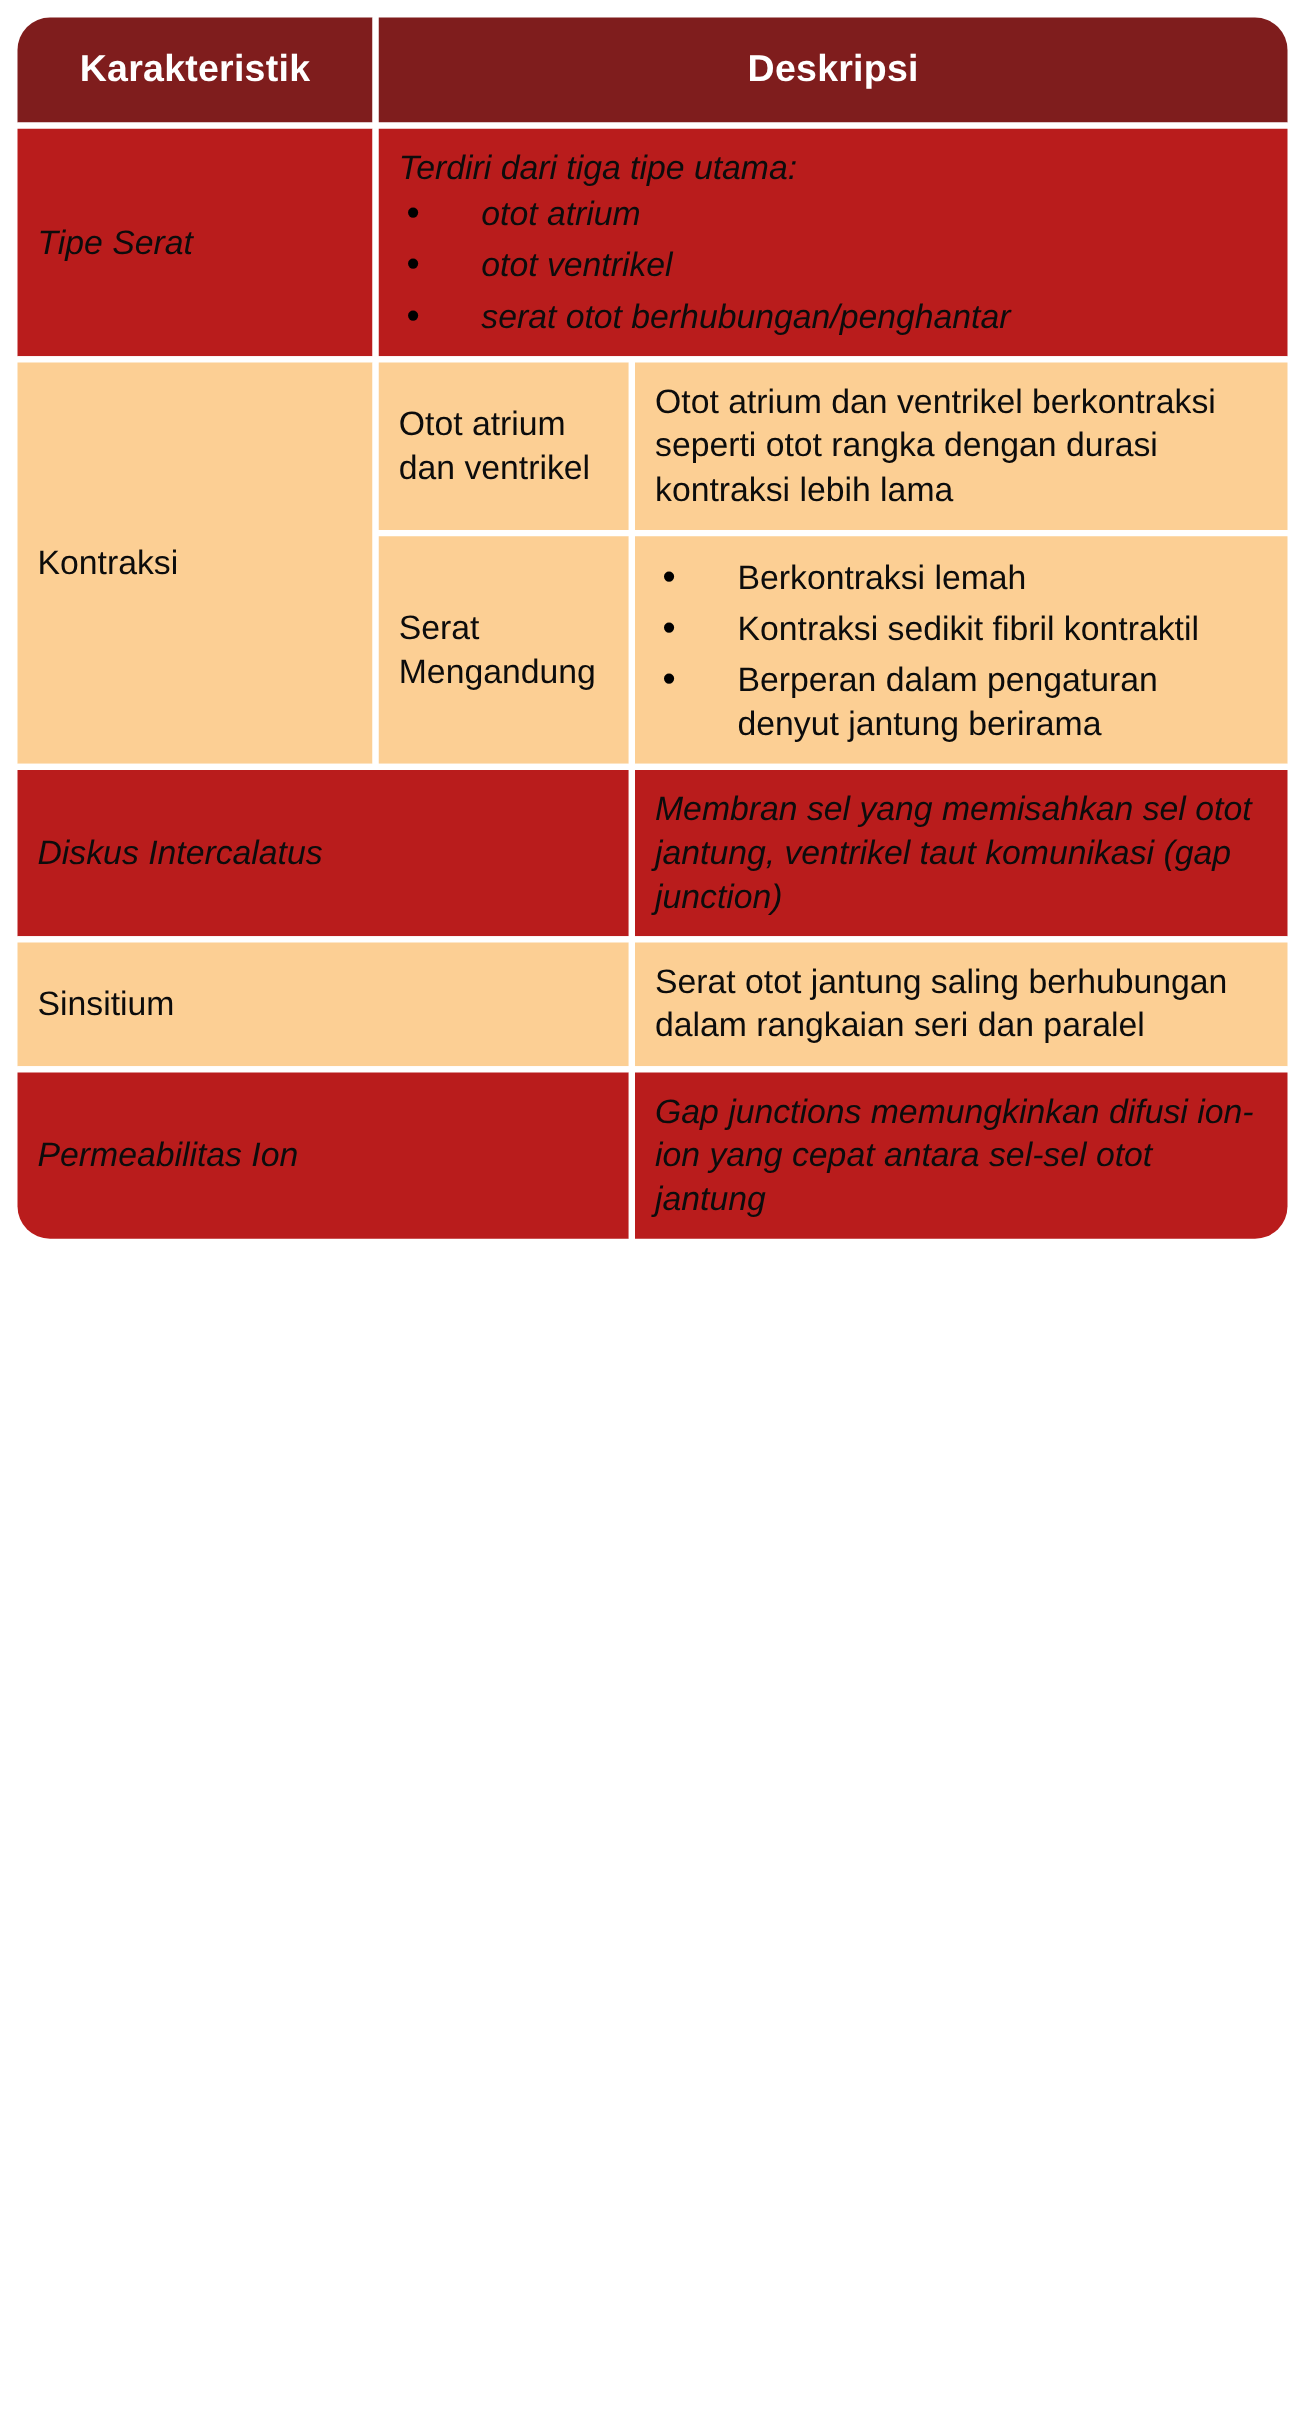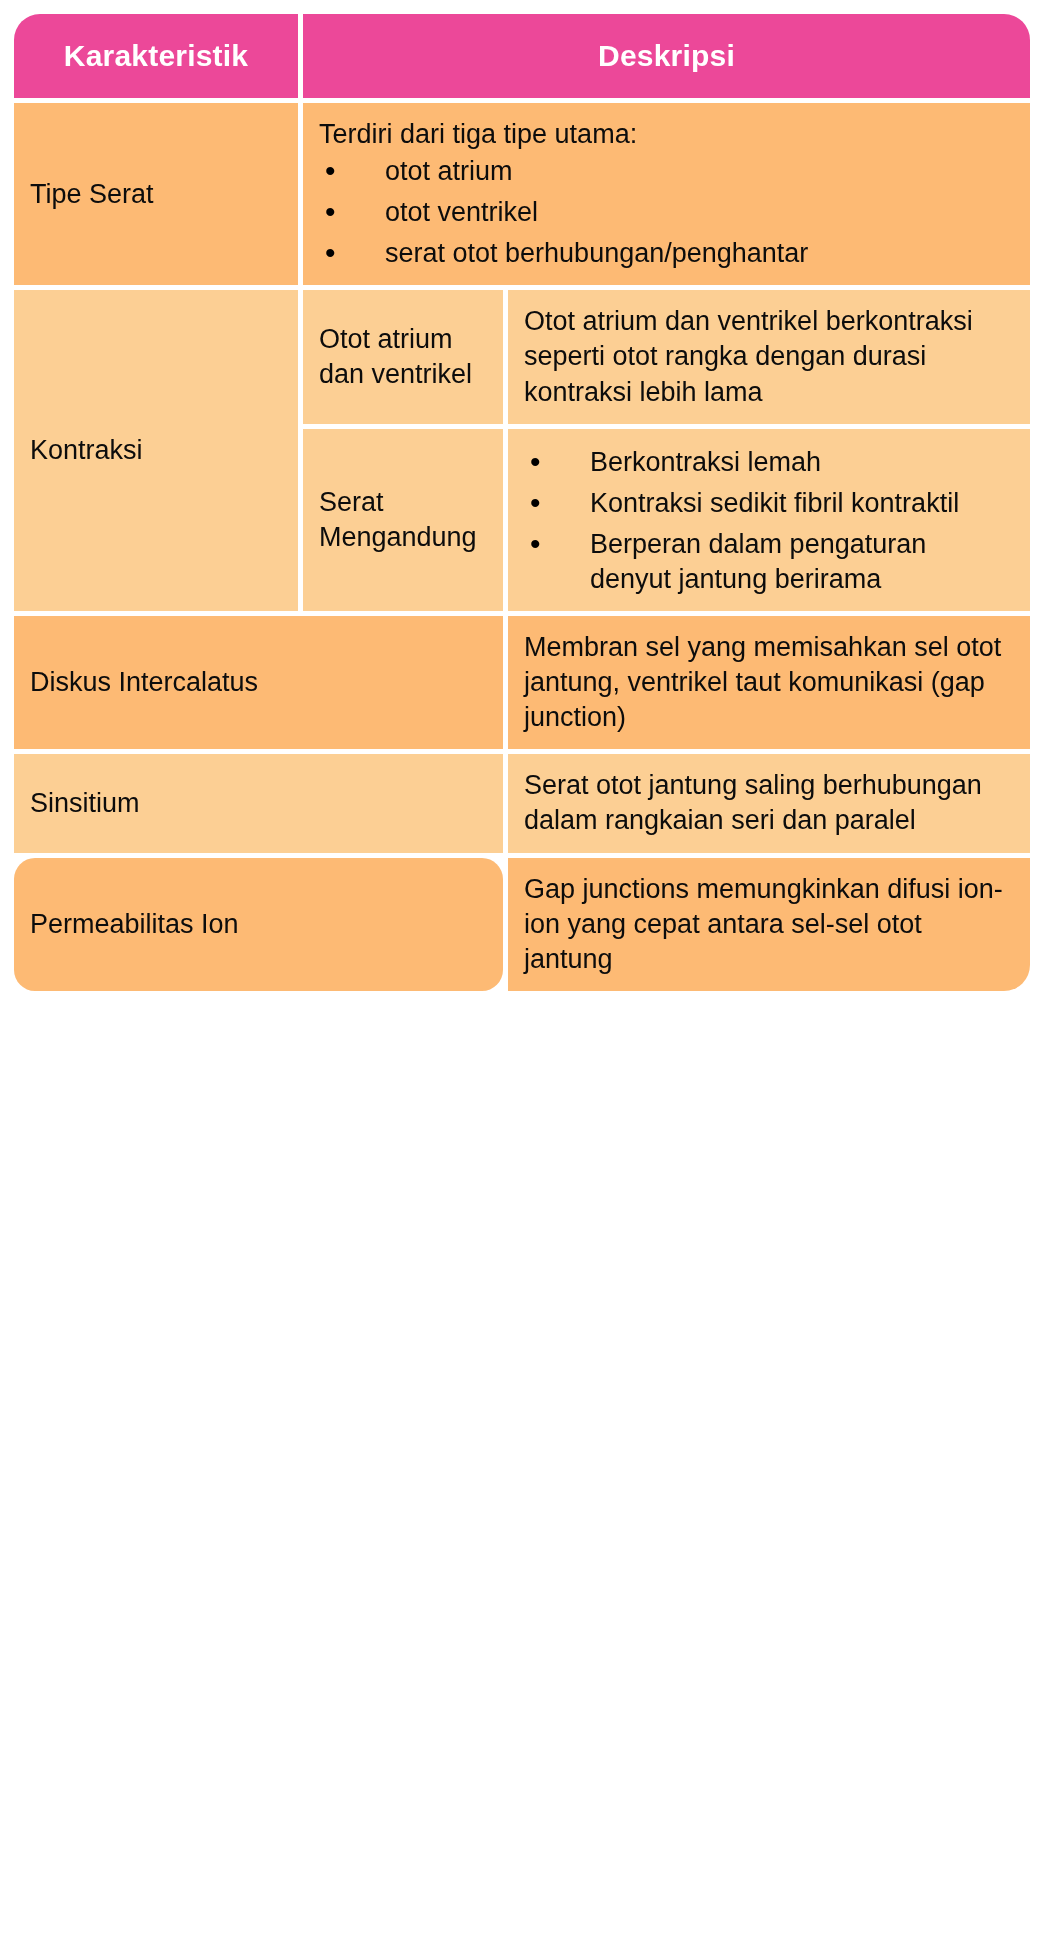--- a/index.html
+++ b/index.html
@@ -24,21 +24,21 @@
 
   .tbl {
     width: 1016px;
     border-collapse: separate;
     border-spacing: 0;
     table-layout: fixed;
   }
 
   
   .hdr-cell {
-    background: #ec4899;
+    background: #7f1d1d;
     color: #ffffff;
     font-family: "Liberation Sans", sans-serif;
     font-weight: bold;
     font-size: 30px;
     letter-spacing: 0.2px;
     text-align: center;
     height: 84px;
     vertical-align: middle;
     padding: 0 10px;
     box-sizing: border-box;
@@ -50,27 +50,27 @@
   
   td.cell {
     vertical-align: middle;
     font-family: "Liberation Sans", sans-serif;
     font-size: 27px;
     line-height: 1.30;
     color: #0c0c0c;
     padding: 14px 16px;
     box-sizing: border-box;
   }
-  td.dark  { background: #fdba74; }
+  td.dark  { background: #b91c1c; font-style: italic; }
   td.light { background: #fccf94; }
 
   td.vmid { vertical-align: middle; }
 
   
-  .rb-left  { border-bottom-left-radius: 26px; border-radius: 21px; }
+  .rb-left  { border-bottom-left-radius: 26px; }
   .rb-right { border-bottom-right-radius: 26px; margin-left: 16px; }
 
   
   ul.blist {
     margin: 0;
     padding: 0;
     list-style: none;
   }
   ul.blist > li {
     position: relative;

